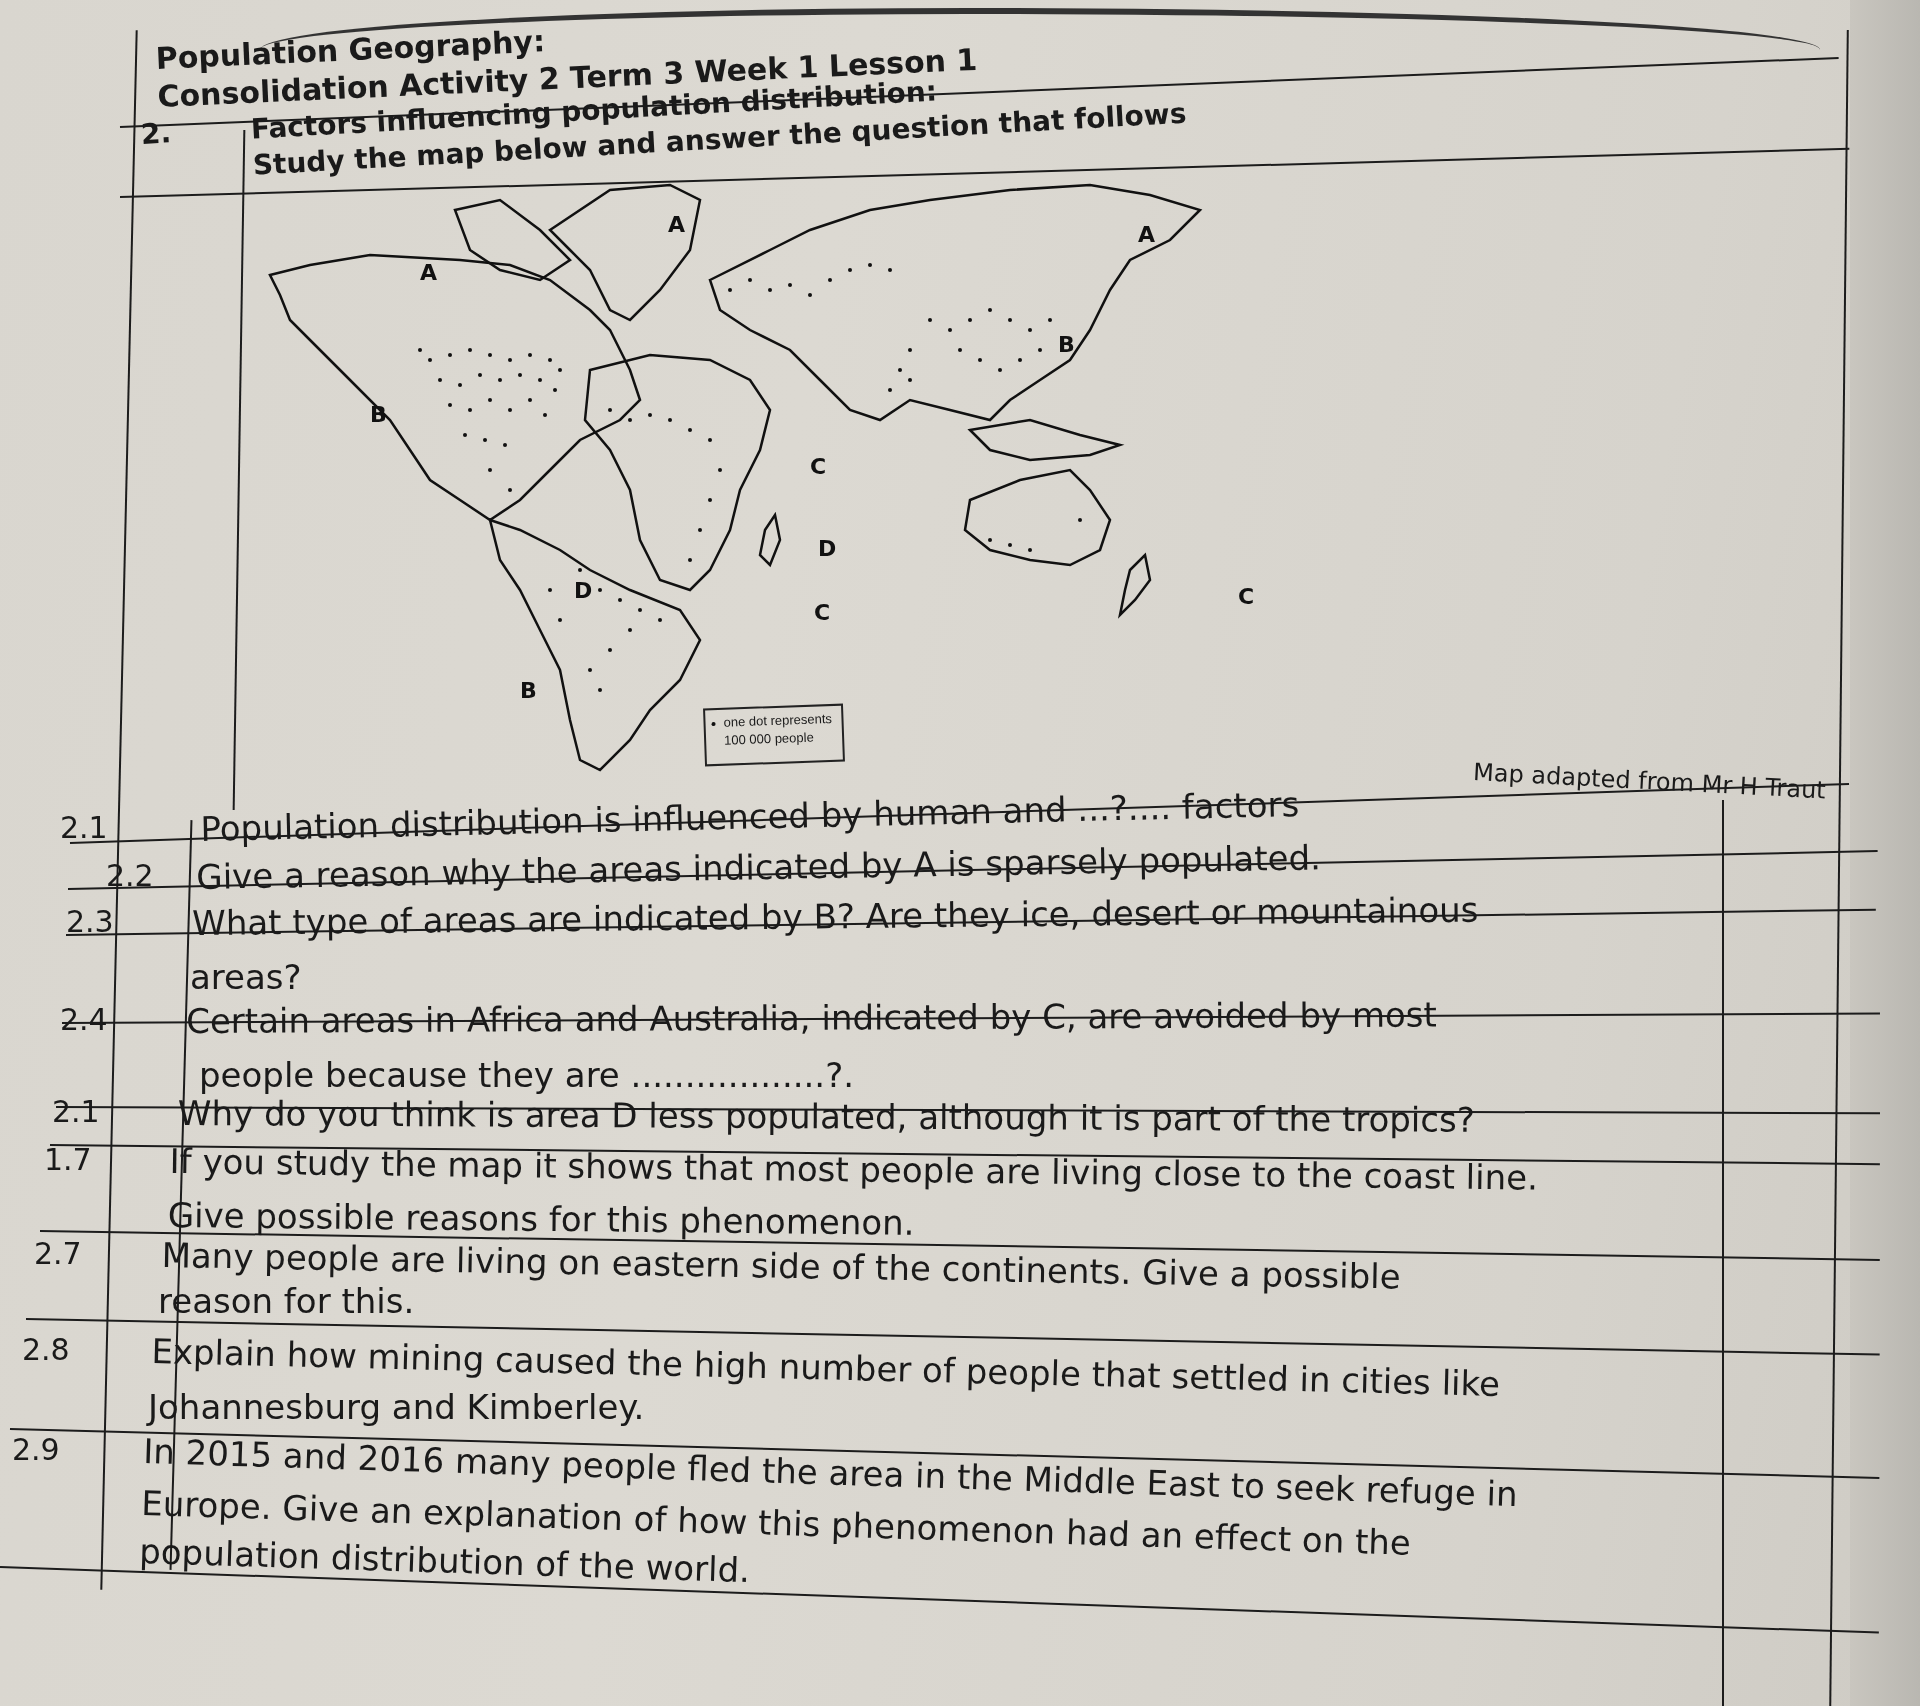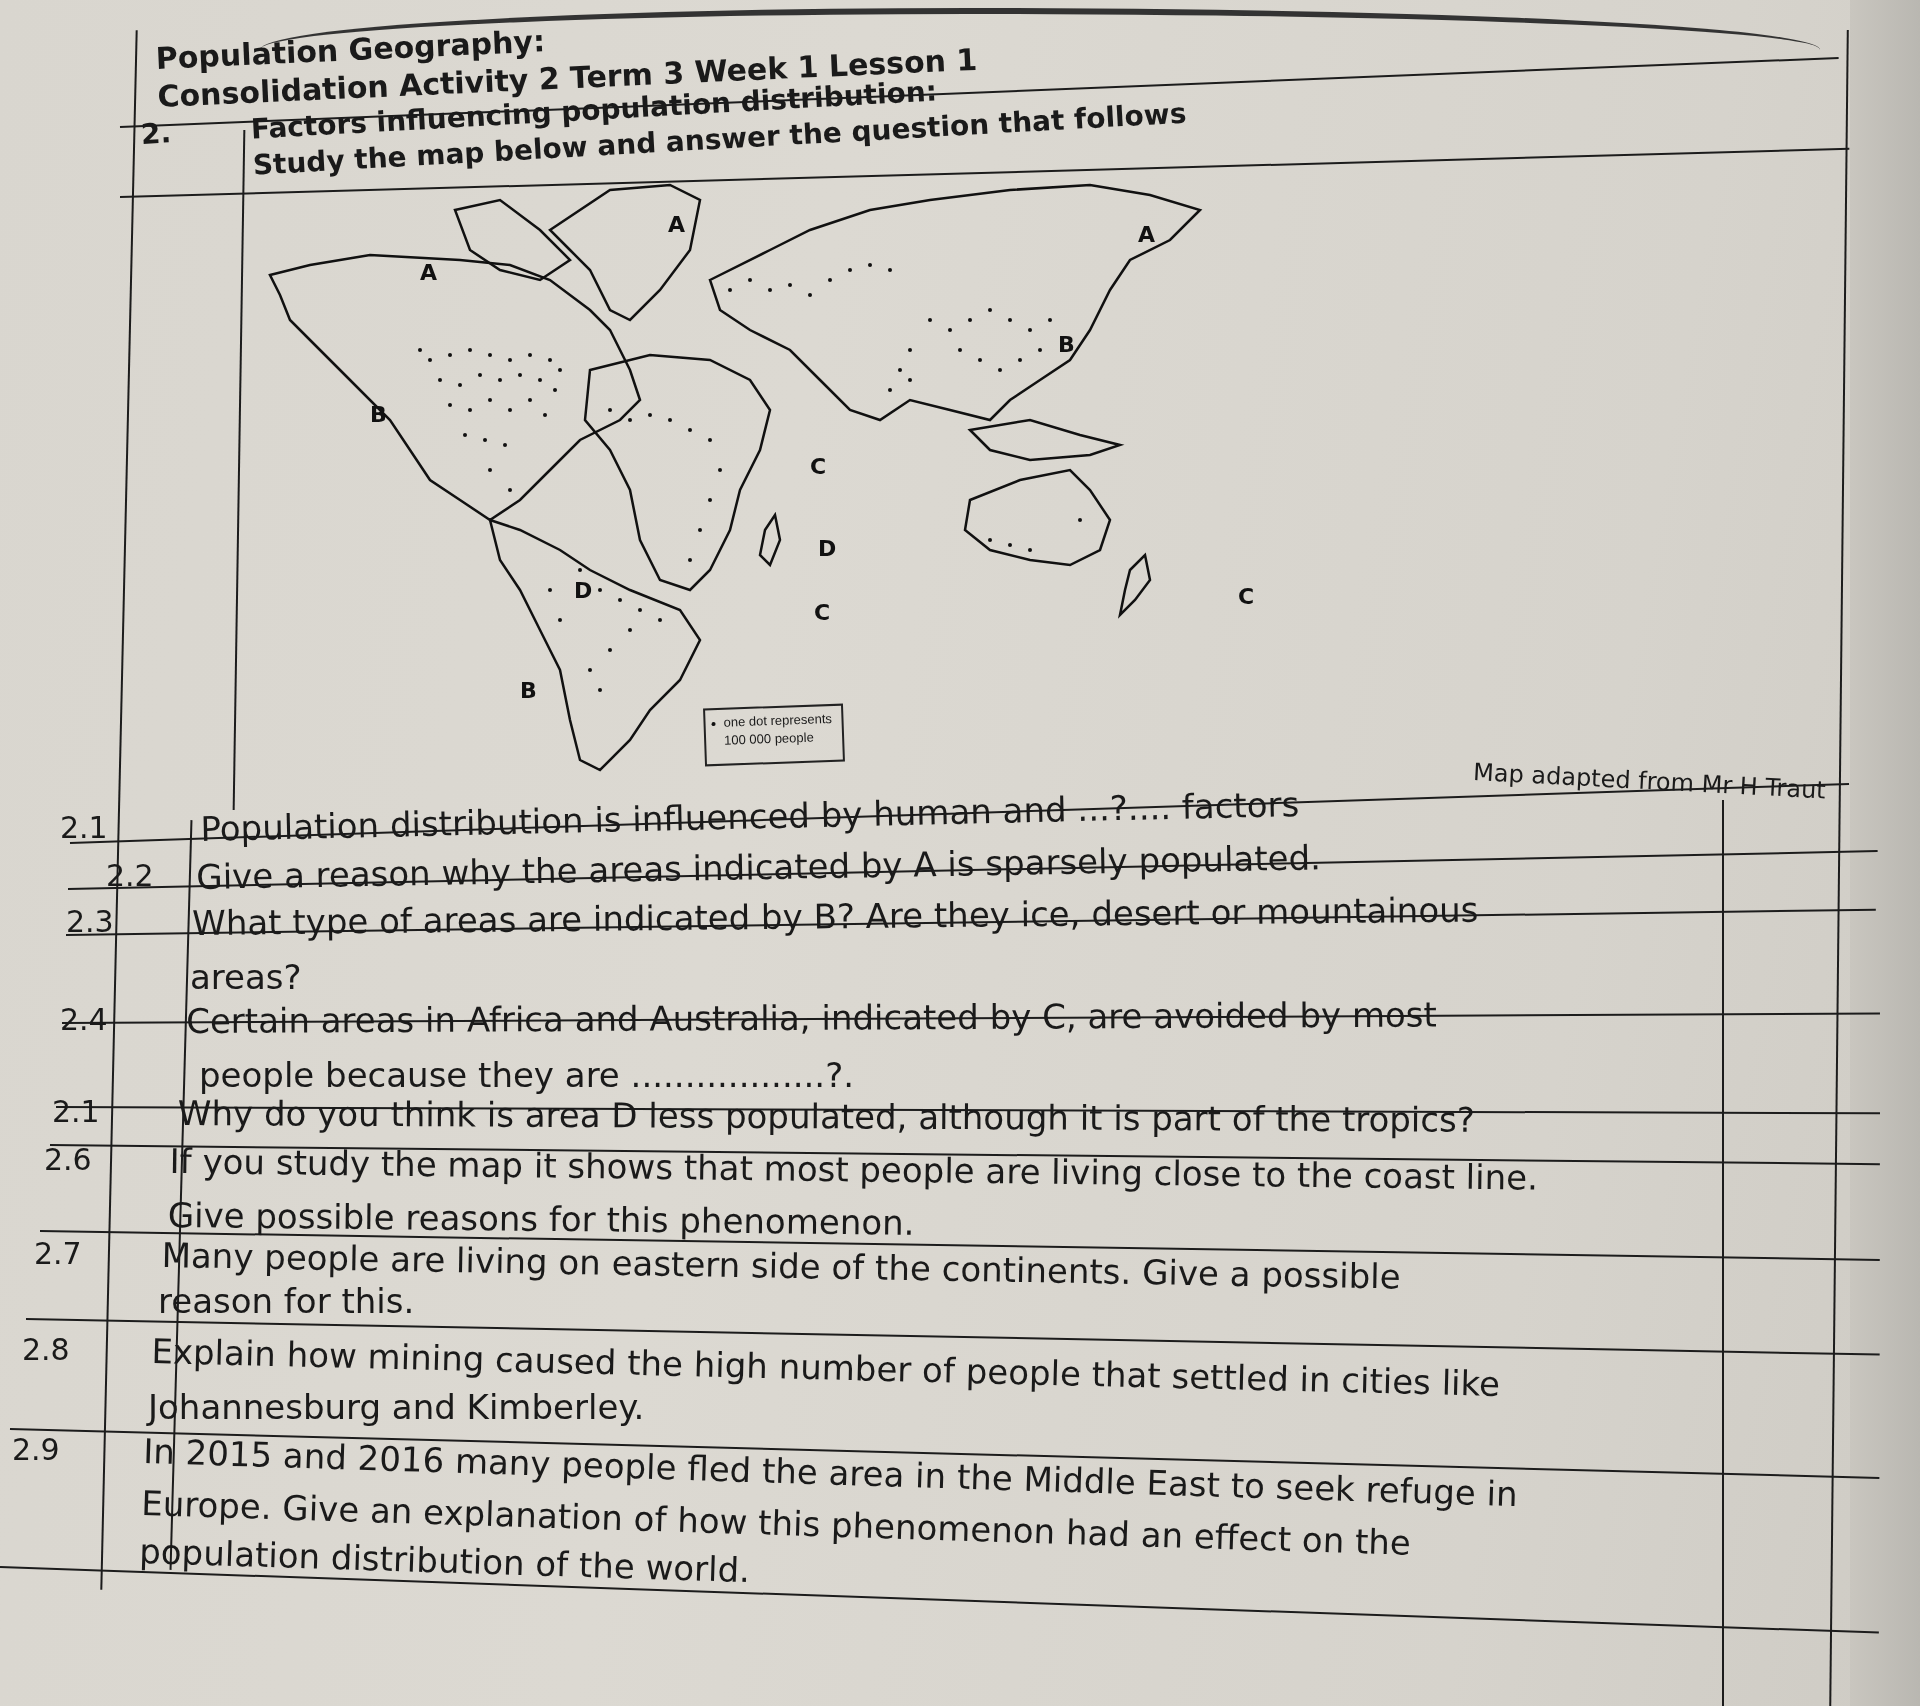--- a/index.html
+++ b/index.html
@@ -347,21 +347,21 @@
   <div class="qrow" style="top:1000px;">
     <span class="num" style="left:60px;">2.4</span>
     <span class="text" style="left:186px;transform:rotate(-0.3deg);transform-origin:left top;">Certain areas in Africa and Australia, indicated by C, are avoided by most</span>
     <span class="text" style="left:182px;top:54px;margin-left:17px;">people because they are ..................?.</span>
   </div>
   <div class="qrow" style="top:1092px;">
     <span class="num" style="left:52px;">2.1</span>
     <span class="text" style="left:178px;transform:rotate(0.3deg);transform-origin:left top;">Why do you think is area D less populated, although it is part of the tropics?</span>
   </div>
   <div class="qrow" style="top:1140px;">
-    <span class="num" style="left:44px;">2.6</span>
+    <span class="num" style="left:44px;">1.7</span>
     <span class="text" style="left:170px;transform:rotate(0.7deg);transform-origin:left top;">If you study the map it shows that most people are living close to the coast line.</span>
     <span class="text" style="left:168px;top:54px;transform:rotate(0.6deg);transform-origin:left top;">Give possible reasons for this phenomenon.</span>
   </div>
   <div class="qrow" style="top:1234px;">
     <span class="num" style="left:34px;">2.7</span>
     <span class="text" style="left:162px;transform:rotate(1.0deg);transform-origin:left top;">Many people are living on eastern side of the continents. Give a possible</span>
     <span class="text" style="left:158px;top:46px;">reason for this.</span>
   </div>
   <div class="qrow" style="top:1330px;">
     <span class="num" style="left:22px;">2.8</span>

